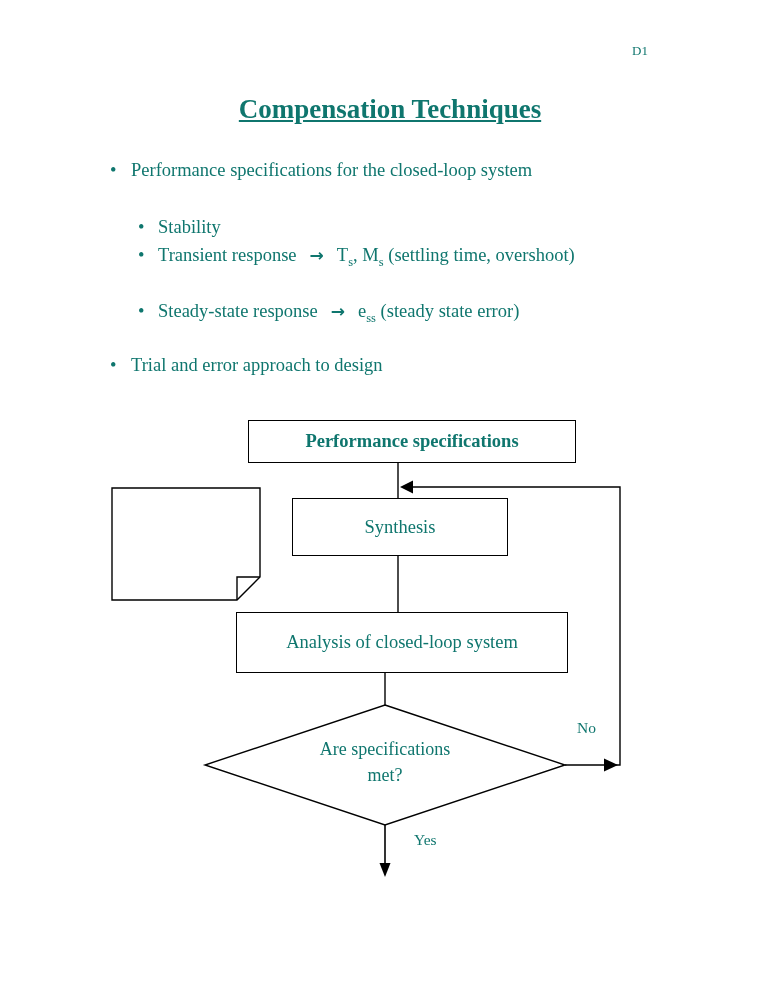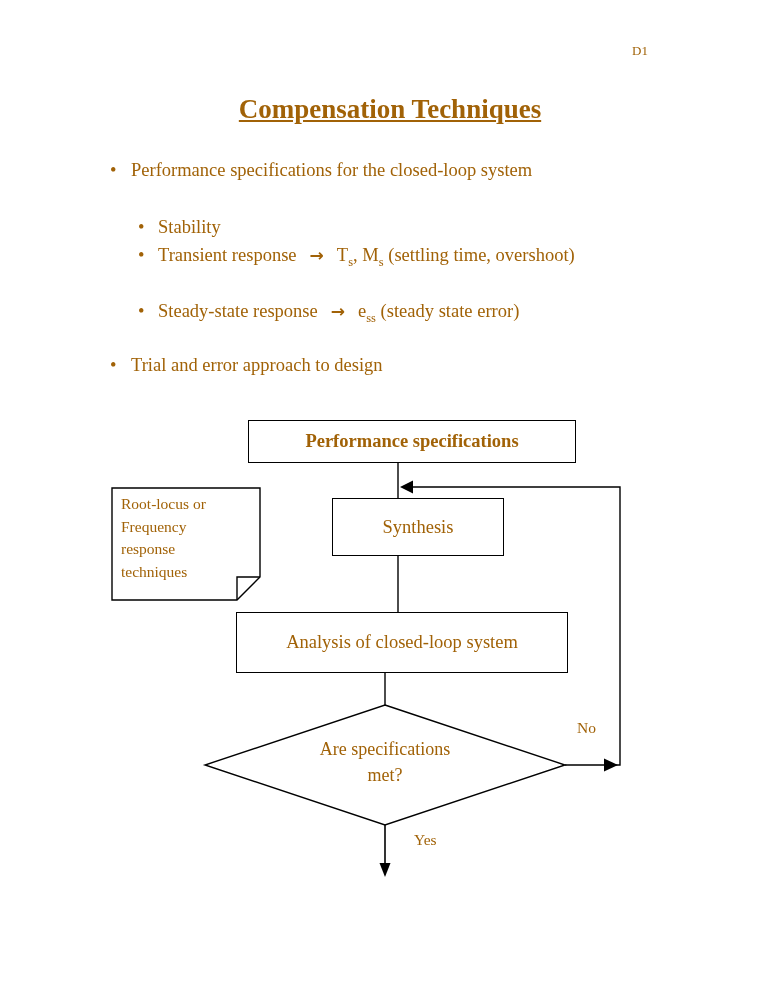--- a/index.html
+++ b/index.html
@@ -1,21 +1,21 @@
 <!DOCTYPE html>
 <html><head>
 <meta charset="utf-8">
 <style>
   html,body { margin:0; padding:0; background:#ffffff; }
   .page {
     position:relative;
     width:768px; height:994px;
     background:#ffffff;
     font-family:"Liberation Serif", serif;
-    color:#a16207;
+    color:#0f766e;
     overflow:hidden;
     border-radius:15px;
   }
   .abs { position:absolute; }
 
   .corner-label { left:632px; top:43px; font-size:13px; }
 
   .title {
     left:0; top:88px; width:768px;
     text-align:center;
@@ -39,21 +39,21 @@
 
   .fc-box {
     position:absolute;
     border:1.4px solid #000;
     background:#ffffff;
     display:flex; align-items:center; justify-content:center;
     font-size:18.5px;
     box-sizing:border-box;
   }
   .perf-box      { left:248px; top:420px; width:328px; height:43px;font-weight:bold; }
-  .synthesis-box { left:292px; top:498px; width:172px; height:58px;margin-left:40px; }
+  .synthesis-box { left:292px; top:498px; width:216px; height:58px; }
   .analysis-box  { left:236px; top:612px; width:332px; height:61px; }
 
   .note-text {
     left:121px; top:493px; width:132px;
     font-size:15.5px; line-height:22.5px;
     white-space:pre-line;
   }
   .decision-text {
     left:275px; top:736px; width:220px;
     text-align:center; font-size:18px; line-height:26px;
@@ -125,24 +125,20 @@
   </svg>
 
   <div class="fc-box perf-box">
     <span>Performance specifications</span>
   </div>
 
   <div class="fc-box synthesis-box">
     <span>Synthesis</span>
   </div>
 
-  <div class="abs note-text">Root-locus or
-Frequency
-response
-techniques</div>
 
   <div class="fc-box analysis-box">
     <span>Analysis of closed-loop system</span>
   </div>
 
   <div class="abs decision-text">Are specifications
 met?</div>
 
   <div class="abs no-label">No</div>
   <div class="abs yes-label">Yes</div>

